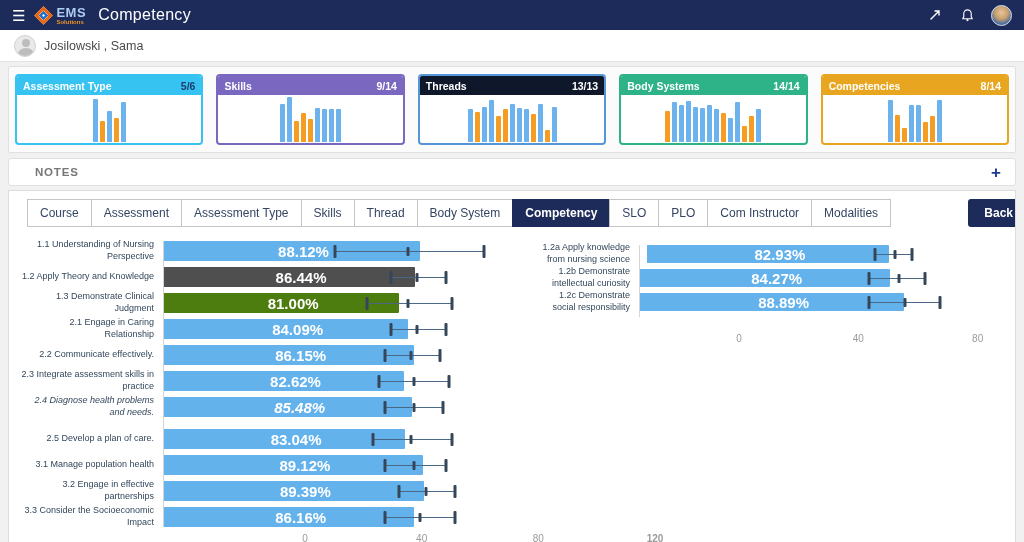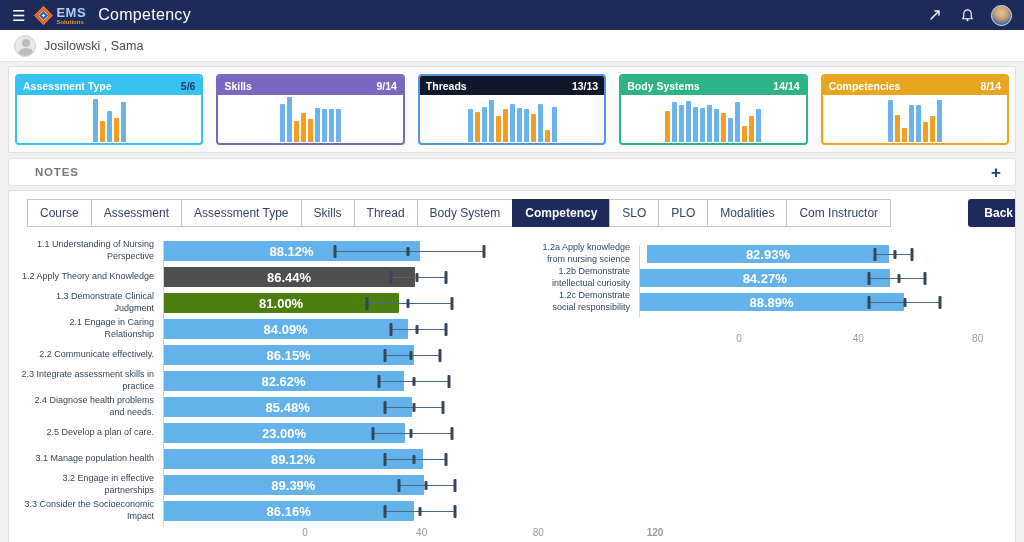--- a/index.html
+++ b/index.html
@@ -62,23 +62,23 @@
   .back-btn { position:absolute; top:8px; right:-14px; background:#1d2b5a; color:#fff;
               font-size:12px; font-weight:bold; padding:7px 16px; border-radius:3px; cursor:pointer; }
 
   
   .chart { position:absolute; }
   .chart-row { display:flex; align-items:center; }
   .row-label { font-size:9px; color:#33475b; text-align:right; padding-right:9px; line-height:1.3; }
   .plot { position:relative; height:100%; flex:1; }
   .axis-line { position:absolute; top:0; width:1px; background:#d5d5d5; }
   .bar { position:absolute; left:0; border-radius:0 1px 1px 0; }
-  .bar-value { position:absolute; left:0; top:0; width:100%; height:100%;
+  .bar-value { position:absolute; left:12px; top:0; width:100%; height:100%;
                display:flex; align-items:center; justify-content:center;
-               font-size:13px; font-weight:bold; color:#fff; }
+               font-size:15px; font-weight:bold; color:#fff; }
   .err-line { position:absolute; height:1px; background:#4a6785; }
   .err-tick { position:absolute; width:3px; background:#36465a; border-radius:1px; transform:translateX(-50%); }
   .axis-labels { position:absolute; height:12px; }
   .axis-tick-label { position:absolute; transform:translateX(-50%); font-size:10px; color:#9a9a9a; }
 </style>
 </head>
 <body>
 
 <div class="topbar">
   <span class="hamburger">☰</span>
@@ -212,22 +212,22 @@
   <div class="tabs-row" id="tabs-row">
       <div class="tab">Course</div>
       <div class="tab">Assessment</div>
       <div class="tab">Assessment Type</div>
       <div class="tab">Skills</div>
       <div class="tab">Thread</div>
       <div class="tab">Body System</div>
       <div class="tab active">Competency</div>
       <div class="tab">SLO</div>
       <div class="tab">PLO</div>
+      <div class="tab">Com Instructor</div>
       <div class="tab">Modalities</div>
-      <div class="tab">Com Instructor</div>
     </div>
   <div class="back-btn">Back</div>
 
   <div class="chart" id="chart-left" style="left:12px; top:50px; width:492px;">
       <div class="chart-row" style="height: 20px; margin-bottom: 6px;">
         <div class="row-label" style="width: 142px;">1.1 Understanding of Nursing Perspective</div>
         <div class="plot">
           <div class="bar" style="width: 73.4333%; height: 20px; top: 0px; background: rgb(100, 178, 236);">
             <span class="bar-value">88.12%</span>
           </div>
@@ -290,37 +290,37 @@
         <div class="plot">
           <div class="bar" style="width: 68.85%; height: 20px; top: 0px; background: rgb(100, 178, 236);">
             <span class="bar-value">82.62%</span>
           </div>
           <div class="err-line" style="left: 61.6667%; width: 20%; top: 10px;"></div>
           <div class="err-tick" style="left: 61.6667%; height: 13px; top: 3.5px;"></div>
           <div class="err-tick" style="left: 71.6667%; height: 9px; top: 5.5px;"></div>
           <div class="err-tick" style="left: 81.6667%; height: 13px; top: 3.5px;"></div>
         </div>
       </div>
-      <div class="chart-row" style="height: 20px; margin-bottom: 6px;">
+      <div class="chart-row" style="height: 20px; margin-bottom: 12px; font-style: italic;">
         <div class="row-label" style="width: 142px;">2.4 Diagnose health problems and needs.</div>
         <div class="plot">
           <div class="bar" style="width: 71.2333%; height: 20px; top: 0px; background: rgb(100, 178, 236);">
             <span class="bar-value">85.48%</span>
           </div>
           <div class="err-line" style="left: 63.3333%; width: 16.6667%; top: 10px;"></div>
           <div class="err-tick" style="left: 63.3333%; height: 13px; top: 3.5px;"></div>
           <div class="err-tick" style="left: 71.6667%; height: 9px; top: 5.5px;"></div>
           <div class="err-tick" style="left: 80%; height: 13px; top: 3.5px;"></div>
         </div>
       </div>
       <div class="chart-row" style="height: 20px; margin-bottom: 6px;">
         <div class="row-label" style="width: 142px;">2.5 Develop a plan of care.</div>
         <div class="plot">
           <div class="bar" style="width: 69.2%; height: 20px; top: 0px; background: rgb(100, 178, 236);">
-            <span class="bar-value">23.00%</span>
+            <span class="bar-value">83.04%</span>
           </div>
           <div class="err-line" style="left: 60%; width: 22.5%; top: 10px;"></div>
           <div class="err-tick" style="left: 60%; height: 13px; top: 3.5px;"></div>
           <div class="err-tick" style="left: 70.8333%; height: 9px; top: 5.5px;"></div>
           <div class="err-tick" style="left: 82.5%; height: 13px; top: 3.5px;"></div>
         </div>
       </div>
       <div class="chart-row" style="height: 20px; margin-bottom: 6px;">
         <div class="row-label" style="width: 142px;">3.1 Manage population health</div>
         <div class="plot">

